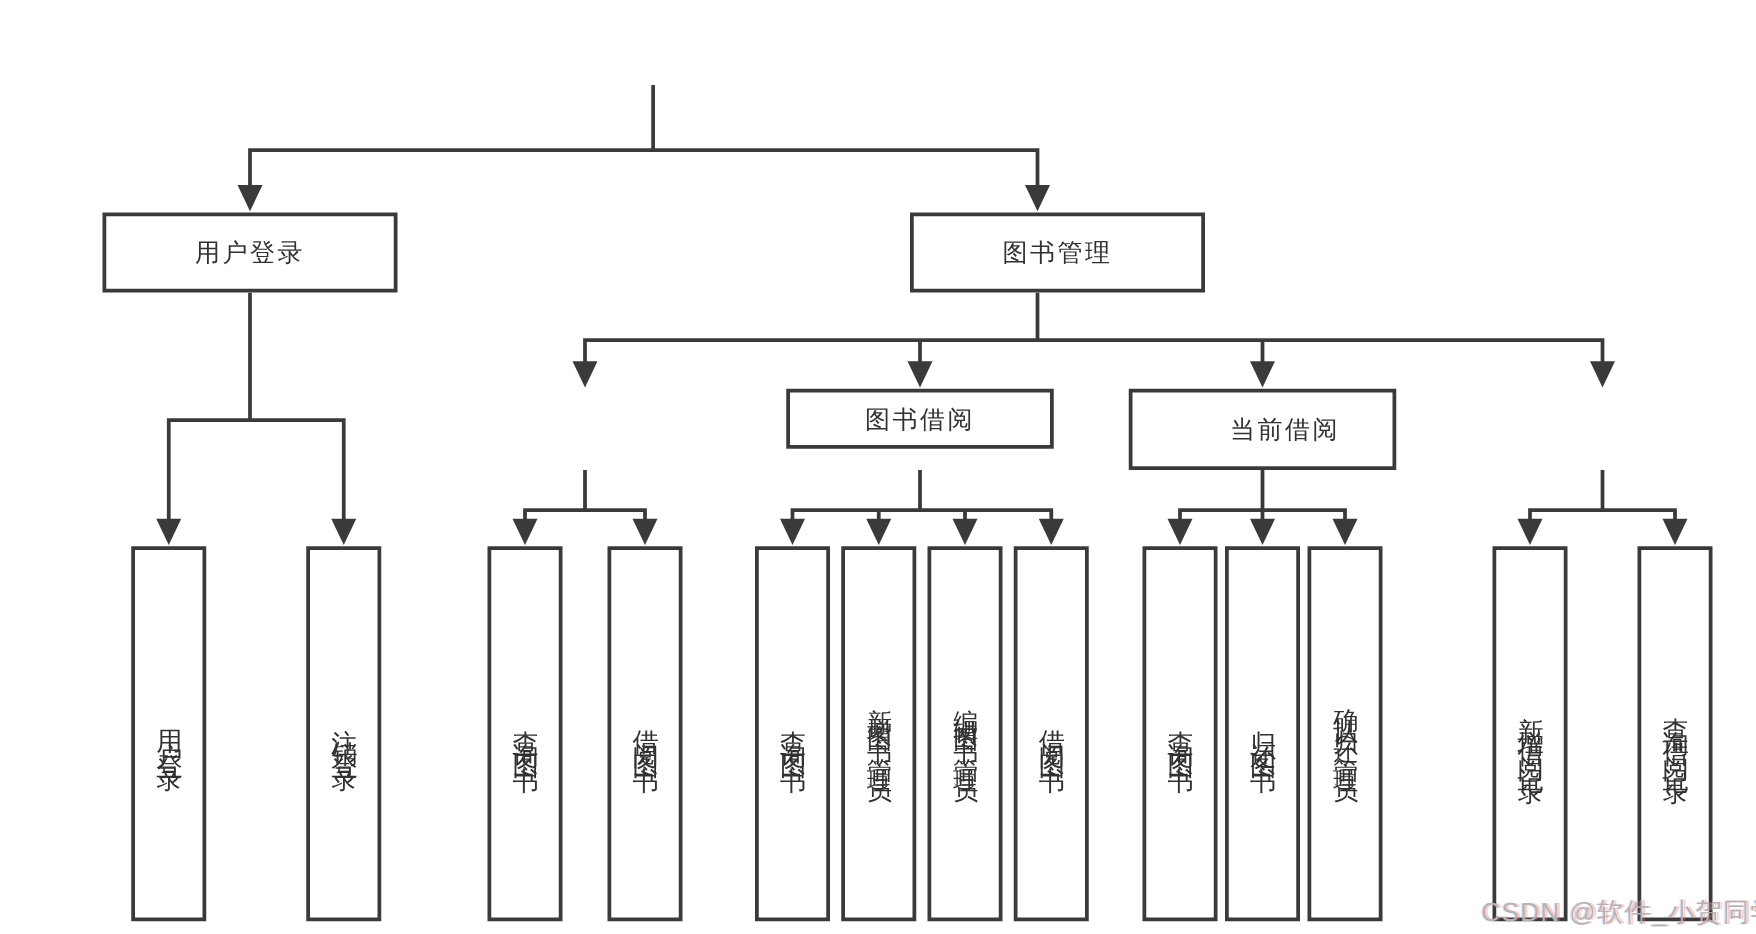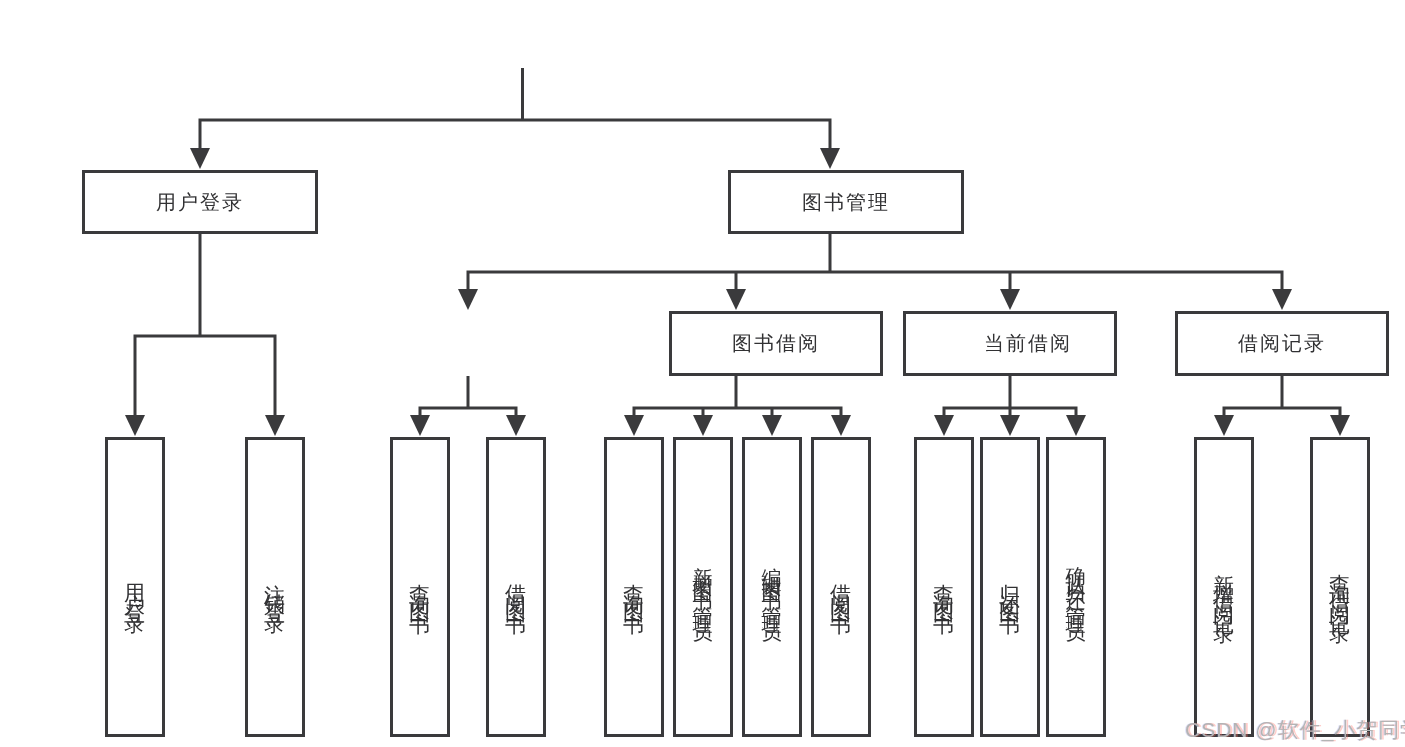--- a/index.html
+++ b/index.html
@@ -101,23 +101,22 @@
       <polygon points="1066,415 1086,415 1076,436"></polygon>
       <polygon points="1214,415 1234,415 1224,436"></polygon>
       <polygon points="1330,415 1350,415 1340,436"></polygon>
     </g>
   </svg>
 
 
   <div class="node" style="left:82px; top:170px; width:236px; height:64px;">用户登录</div>
   <div class="node" style="left:712px; top:170px; width:236px; height:64px;margin-left:16px;">图书管理</div>
 
-  <div class="node" style="left:629px; top:311px; width:214px; height:65px;margin-left:40px;">图书借阅</div>
+  <div class="node" style="left:629px; top:311px; width:214px; height:48px;">图书借阅</div>
   <div class="node" style="left:903px; top:311px; width:214px; height:65px;padding-left:36px;">当前借阅</div>
-  <div class="node" style="left:1175px; top:311px; width:214px; height:65px;">借阅记录</div>
 
   <div class="node leaf" style="left:105px; top:437px; width:60px; height:300px;">
     <span>用户登录</span>
     </div>
   <div class="node leaf" style="left:245px; top:437px; width:60px; height:300px;">
     <span>注销登录</span>
     </div>
 
   <div class="node leaf" style="left:390px; top:437px; width:60px; height:300px;">
     <span>查询图书</span>

